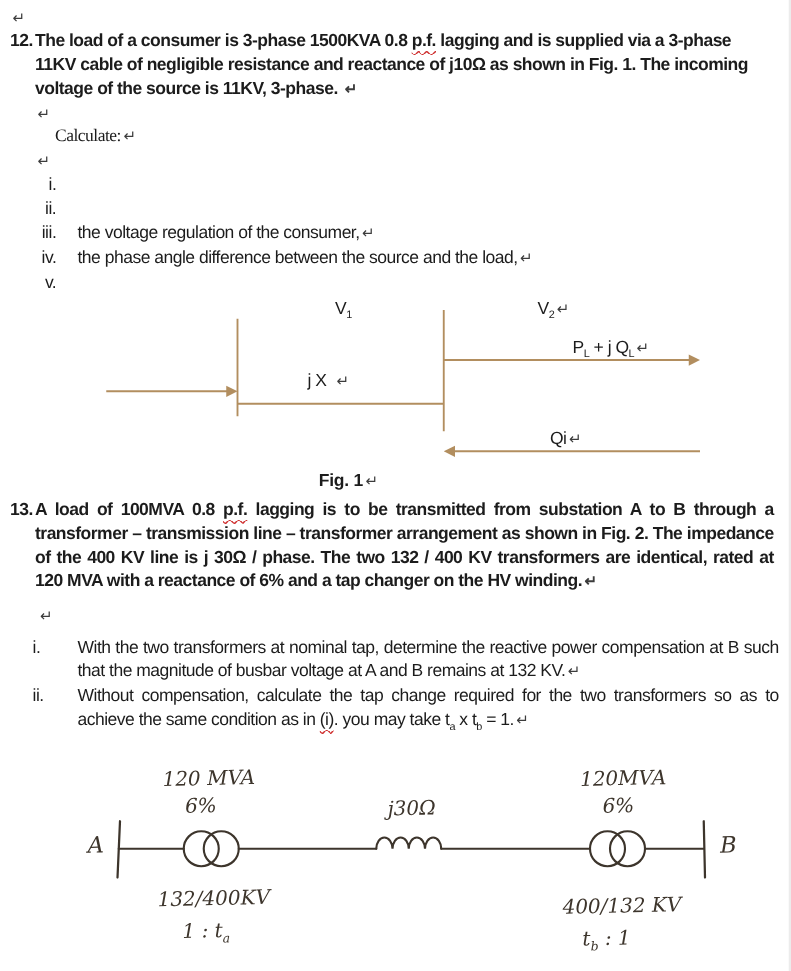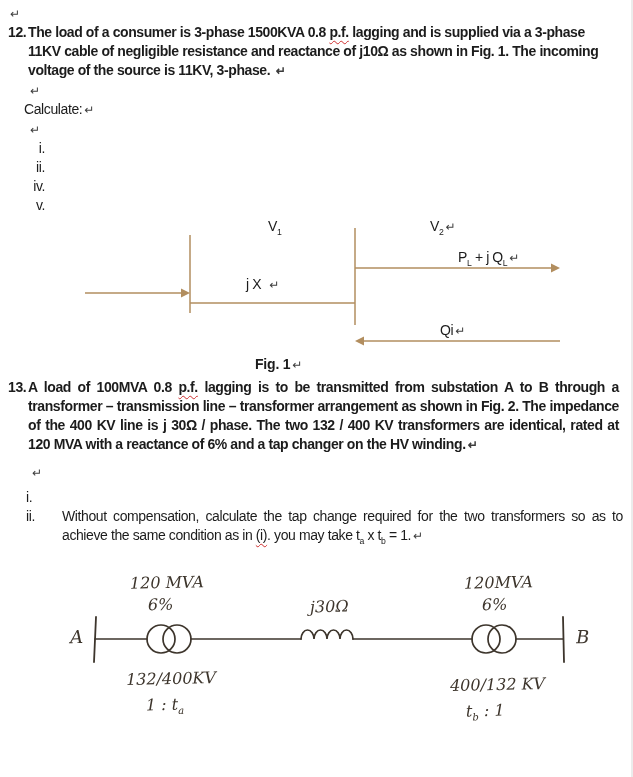--- a/index.html
+++ b/index.html
@@ -12,21 +12,21 @@
   .pline   { height:19px; padding-left:28px; }
   .pline0  { padding-left:8px; }
   .pline30 { padding-left:30px; }
   .pilcrow { color:#3c3c3c; font-size:12px; padding-left:2px; }
   .para { display:flex; padding:0 12px 0 8px;font-weight:bold; }
   .para .num  { flex:0 0 20px; }
   .para .body { flex:1; }
   .para.just .body { text-align:justify; }
   .para13 { margin-bottom:8px; }
   .mb6 { margin-bottom:6px; }
-  .calc { padding-left:24px; }
+  .calc { padding-left:44px;font-family:Liberation Serif, serif; }
   .row12 { display:flex; padding-left:8px; padding-right:10px; }
   .m12 { flex:0 0 37px; text-align:right; margin-right:17px; }
   .t12 { flex:1; }
   .row13 { display:flex; padding-left:26px; padding-right:8px; }
   .m13 { flex:0 0 36px; }
   .t13 { flex:1; text-align:justify; }
   .sc  { text-decoration-line:underline; text-decoration-style:wavy;
          text-decoration-color:#cf2f2f; text-decoration-thickness:1px; text-underline-offset:2.5px; }
   .ulp { text-decoration:underline; }
   sub { font-size:0.62em; }
@@ -58,21 +58,26 @@
   <div class="pline"><span class="pilcrow">↵</span></div>
 
   <div>
     <div class="row12">
       <span class="m12">i.</span>
     </div>
     <div class="row12">
       <span class="m12">ii.</span>
     </div>
     <div class="row12">
+      <span class="m12">iii.</span>
+      <span class="t12"><span>the voltage regulation of the consumer,</span><span class="pilcrow">↵</span></span>
+    </div>
+    <div class="row12">
       <span class="m12">iv.</span>
+      <span class="t12"><span>the phase angle difference between the source and the load,</span><span class="pilcrow">↵</span></span>
     </div>
     <div class="row12">
       <span class="m12">v.</span>
     </div>
   </div>
 
   <div class="fig1">
     <svg width="633" height="163">
       <line x1="190" y1="20" x2="190" y2="98" stroke-width="1.5" stroke="#b28e5f"></line>
       <line x1="355" y1="13" x2="355" y2="110" stroke-width="1.5" stroke="#b28e5f"></line>
@@ -95,20 +100,21 @@
   <div class="para just para13">
     <span class="num">13.</span>
     <div class="body"><span>A load of 100MVA 0.8 </span><span class="sc">p.f.</span><span> lagging is to be transmitted from substation A to B through a transformer – transmission line – transformer arrangement as shown in Fig. 2. The impedance of the 400 KV line is j 30Ω / phase. The two 132 / 400 KV transformers are identical, rated at 120 MVA with a reactance of 6% and a tap changer on the HV winding.</span><span class="pilcrow">↵</span></div>
   </div>
 
   <div class="pline pline30 mb6"><span class="pilcrow">↵</span></div>
 
   <div>
     <div class="row13">
       <span class="m13">i.</span>
+      <span class="t13"><span>With the two transformers at nominal tap, determine the reactive power compensation at B such that the magnitude of busbar voltage at A and B remains at 132 KV.</span><span class="pilcrow">↵</span></span>
     </div>
     <div class="row13">
       <span class="m13">ii.</span>
       <span class="t13"><span>Without compensation, calculate the tap change required for the two transformers so as to achieve the same condition as in </span><span class="sc">(i)</span><span>. you may take t</span><sub>a</sub><span> x t</span><sub>b</sub><span> = 1.</span><span class="pilcrow">↵</span></span>
     </div>
   </div>
 
   <div class="fig2">
     <svg width="633" height="183">
       <path d="M96,66 L94,111" fill="none" stroke-width="1.8" stroke-linecap="round" stroke="#3d352c"></path>

